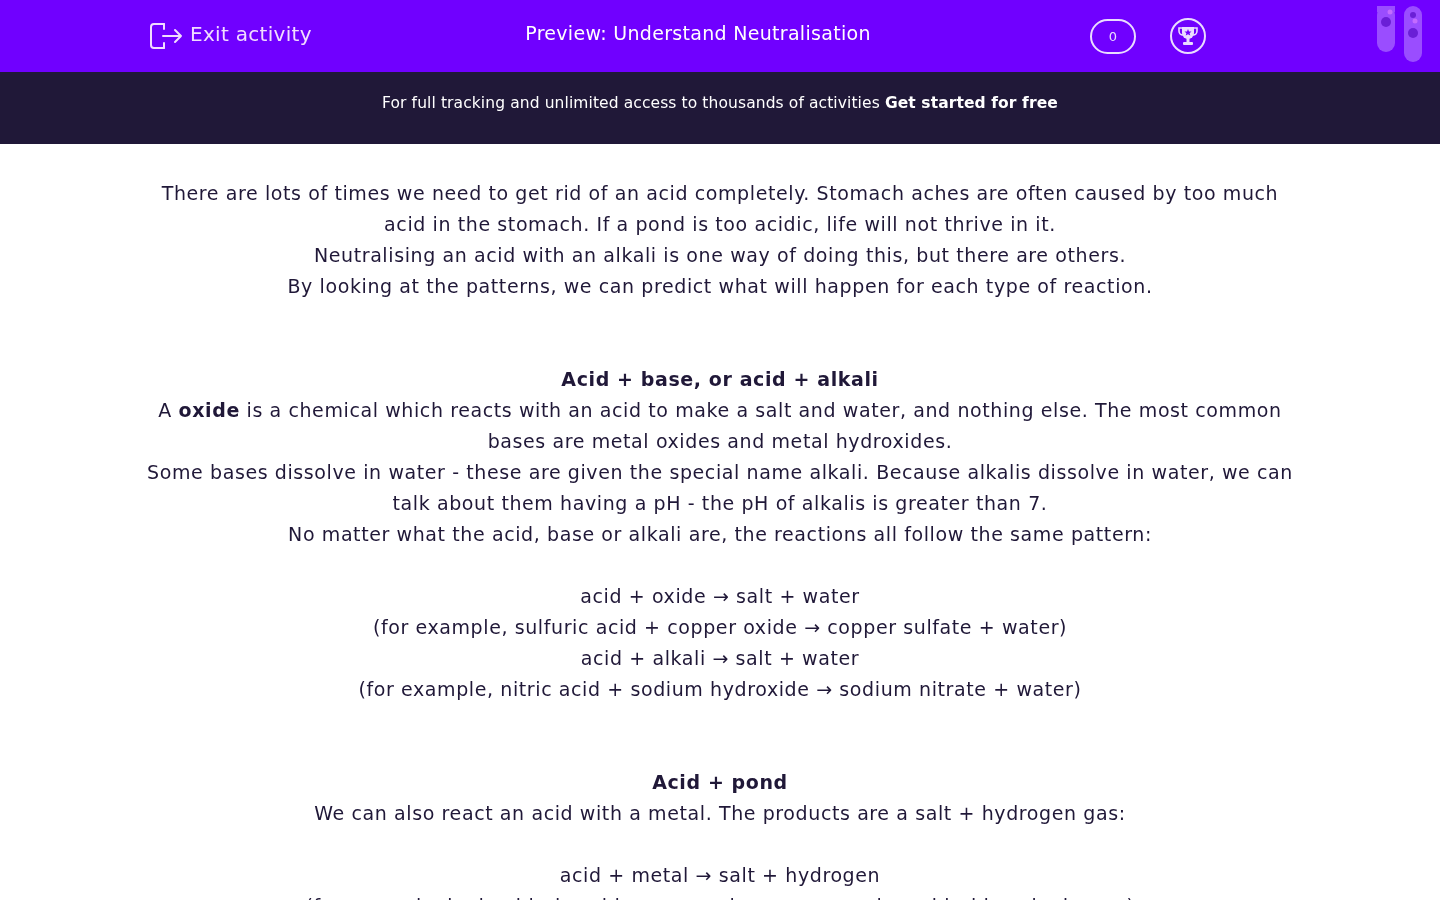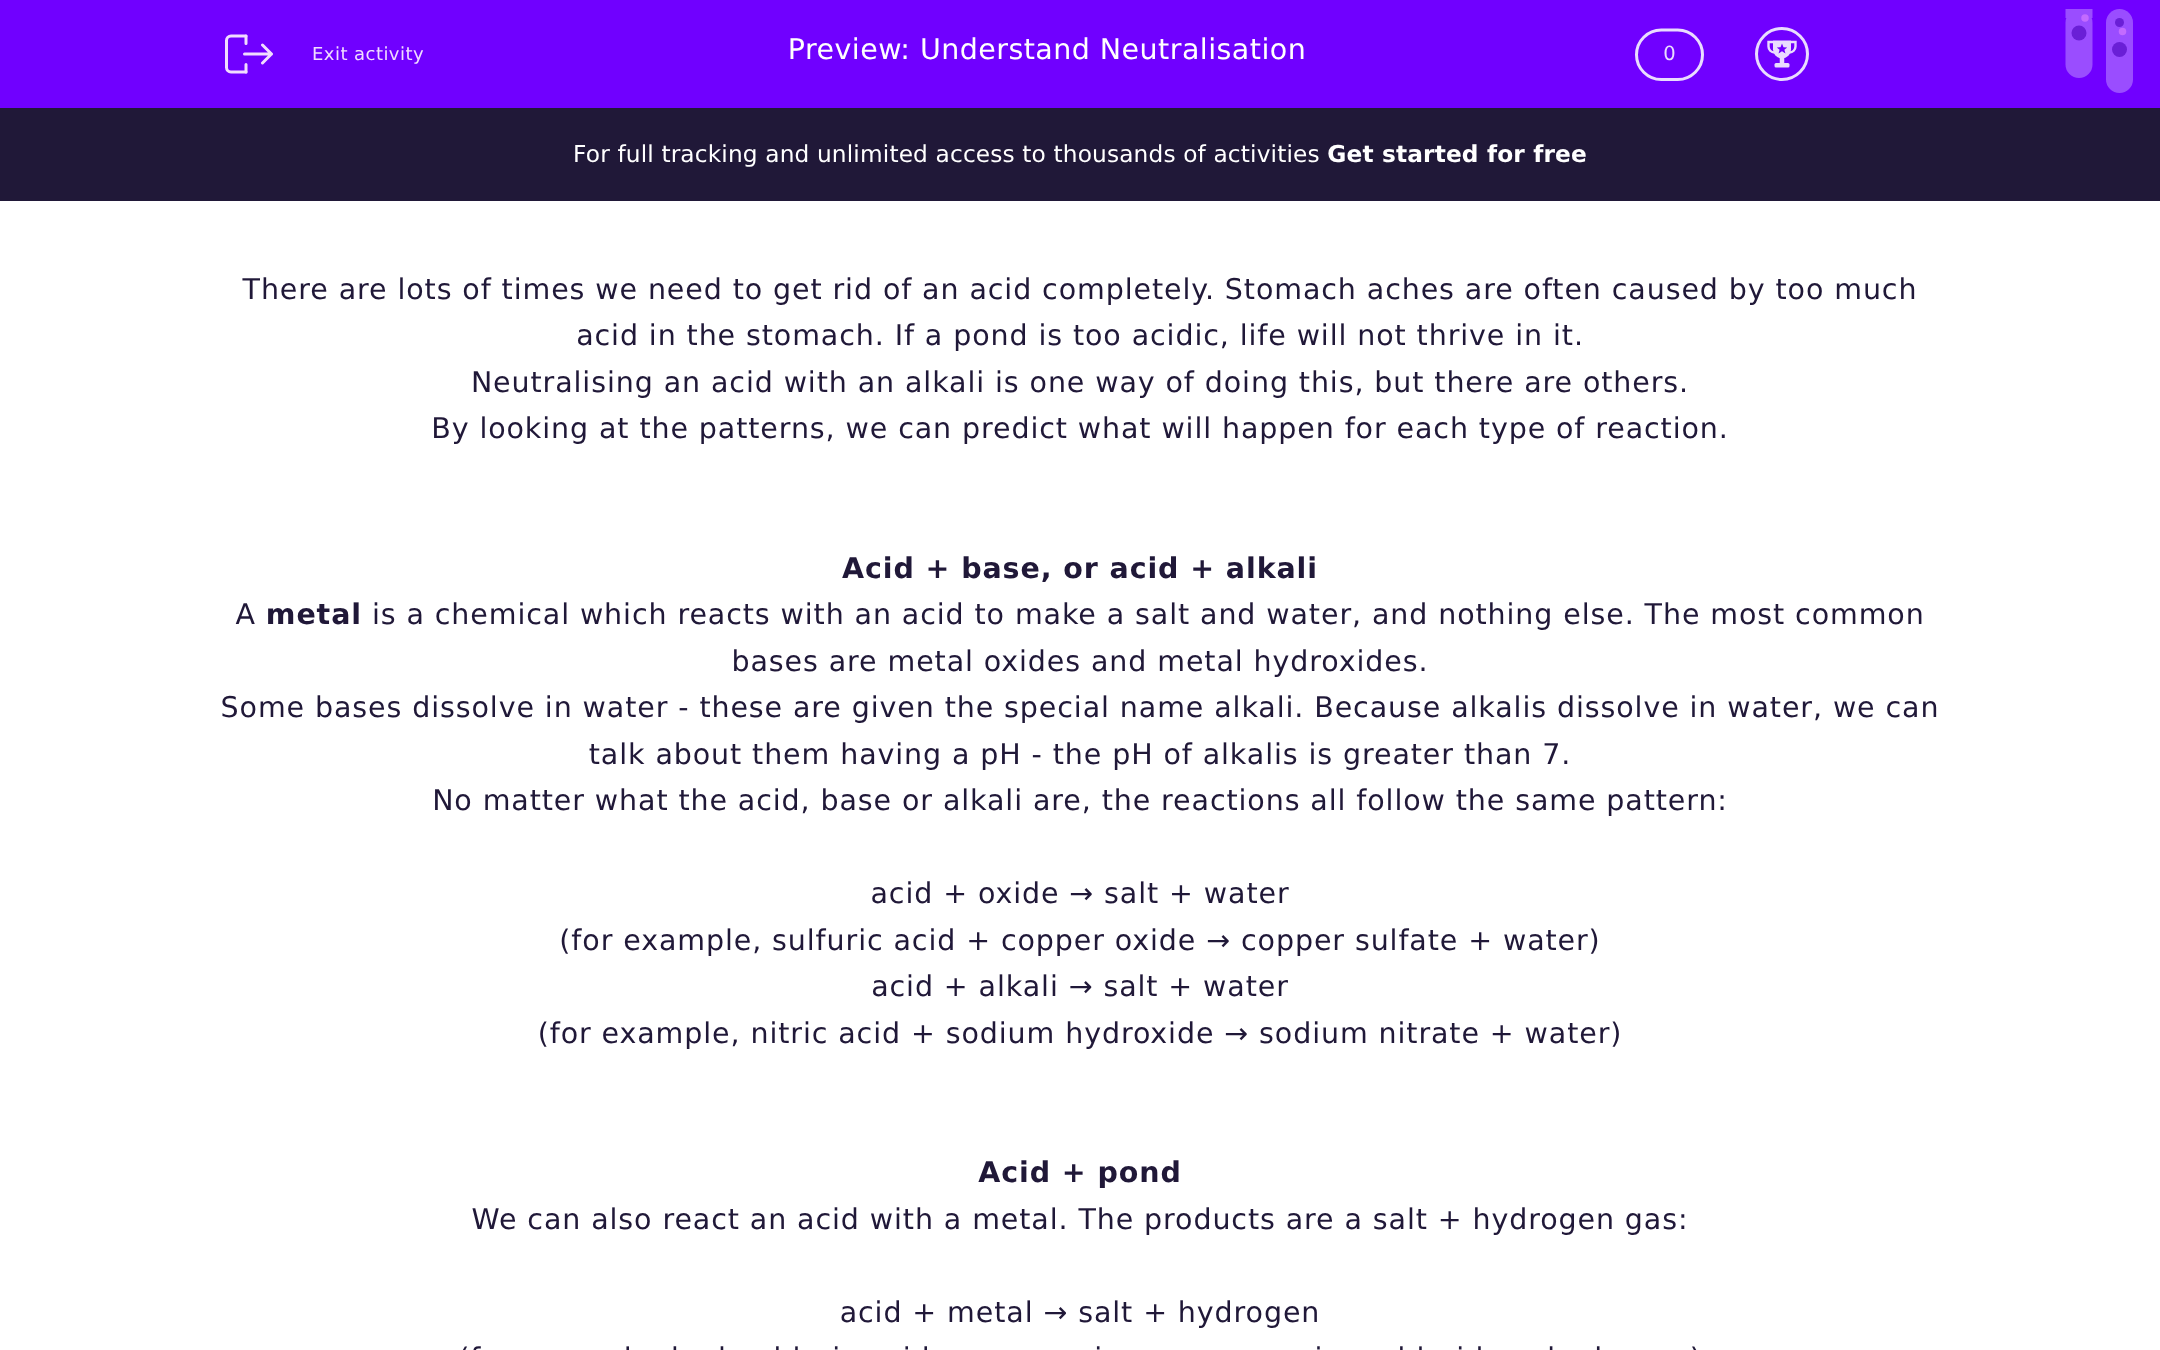--- a/index.html
+++ b/index.html
@@ -5,22 +5,22 @@
     * { box-sizing: border-box; margin: 0; padding: 0; }
     html, body { width: 1440px; height: 900px; overflow: hidden; background: #ffffff; }
     body { font-family: "DejaVu Sans", sans-serif; color: #1f1a3a; }
 
     .topbar {
       position: absolute; left: 0; top: 0; width: 1440px; height: 72px;
       background: #7000ff;
     }
     .exit {
       position: absolute; left: 150px; top: 22px; height: 28px;
-      display: flex; align-items: center; gap: 25px; cursor: pointer;
-      color: #f1dcff; font-size: 12px; letter-spacing: 0.3px;
+      display: flex; align-items: flex-start; gap: 7px; cursor: pointer;
+      color: #f1dcff; font-size: 20px; letter-spacing: 0.3px;
     }
     .exit svg { width: 33px; height: 28px; }
     .title {
       position: absolute; left: 0; right: 0; top: 22px; text-align: center;
       color: #ffffff; font-size: 19px; letter-spacing: 0.3px;
       padding-left: 4px;
     }
     .title span { position: relative; left: -48px; margin-left: 48px; }
     .score {
       position: absolute; left: 1090px; top: 19px; width: 46px; height: 35px;
@@ -28,21 +28,21 @@
       color: #eadcff; font-size: 13px; text-align: center; line-height: 31px;
     }
     .trophy {
       position: absolute; left: 1170px; top: 18px; width: 36px; height: 36px;
       border: 2px solid #eadcff; border-radius: 50%;
       display: flex; align-items: center; justify-content: center;
     }
     .tubes { position: absolute; left: 1376px; top: 6px; width: 48px; height: 58px; }
 
     .banner {
-      position: absolute; left: 0; top: 72px; width: 1440px; height: 62px;
+      position: absolute; left: 0; top: 72px; width: 1440px; height: 72px;
       background: #201838; color: #ffffff; text-align: center;
       font-size: 15.5px; line-height: 62px; letter-spacing: 0.1px;
     }
     .banner b { font-weight: bold; cursor: pointer; }
 
     .content {
       position: absolute; left: 140px; top: 178px; width: 1160px;
       text-align: center; font-size: 19px; line-height: 31px;
       letter-spacing: 0.6px; color: #201838;
     }
@@ -99,21 +99,21 @@
 </div>
 
 <div class="content">
   <p>There are lots of times we need to get rid of an acid completely. Stomach aches are often caused by too much acid in the stomach. If a pond is too acidic, life will not thrive in it.</p>
   <p>Neutralising an acid with an alkali is one way of doing this, but there are others.</p>
   <p>By looking at the patterns, we can predict what will happen for each type of reaction.</p>
 
   <div class="gap-lg"></div>
 
   <p class="heading">Acid + base, or acid + alkali</p>
-  <p><span>A </span><b>metal</b><span> is a chemical which reacts with an acid to make a salt and water, and nothing else. The most common bases are metal oxides and metal hydroxides.</span></p>
+  <p><span>A </span><b>oxide</b><span> is a chemical which reacts with an acid to make a salt and water, and nothing else. The most common bases are metal oxides and metal hydroxides.</span></p>
   <p>Some bases dissolve in water - these are given the special name alkali. Because alkalis dissolve in water, we can talk about them having a pH - the pH of alkalis is greater than 7.</p>
   <p>No matter what the acid, base or alkali are, the reactions all follow the same pattern:</p>
 
   <div class="gap-md"></div>
 
   <p>acid + oxide → salt + water</p>
   <p>(for example, sulfuric acid + copper oxide →  copper sulfate + water)</p>
   <p>acid + alkali → salt + water</p>
   <p>(for example, nitric acid + sodium hydroxide → sodium nitrate + water)</p>
 

